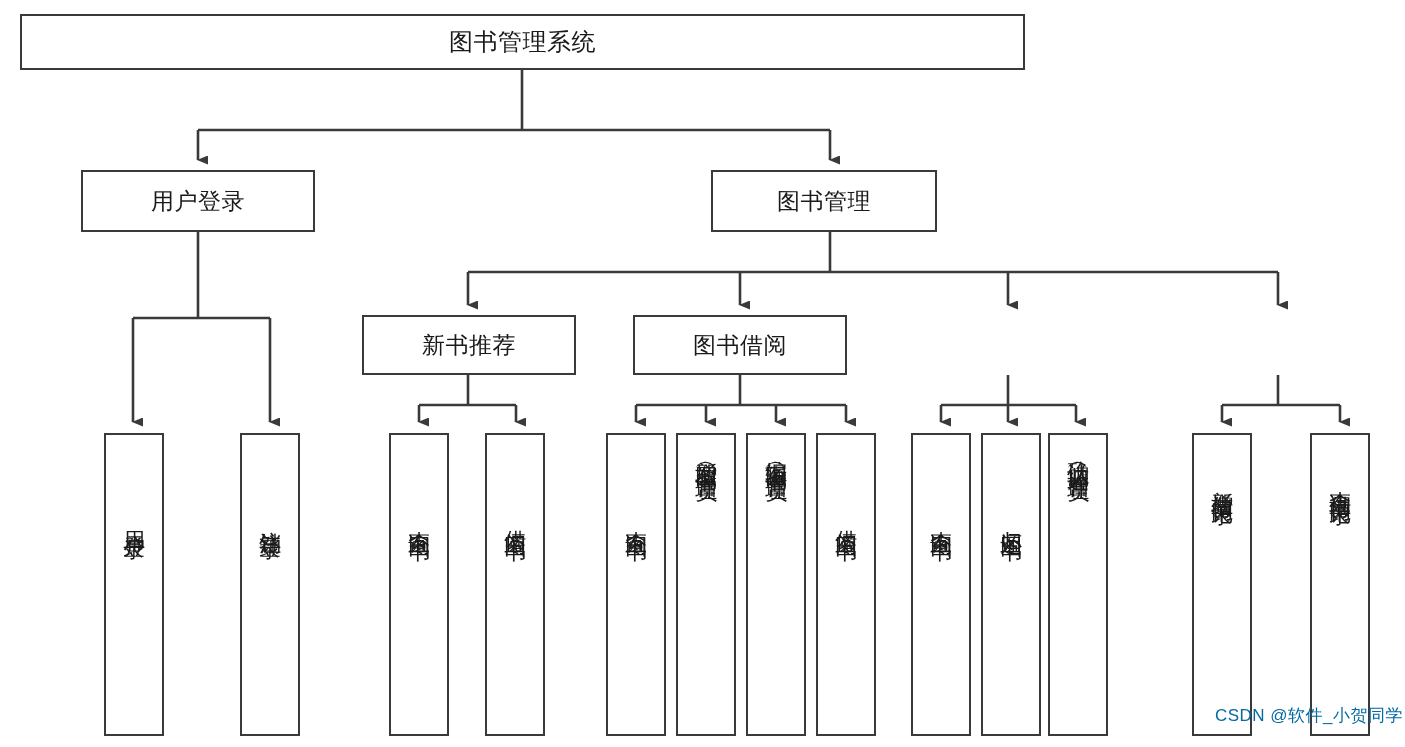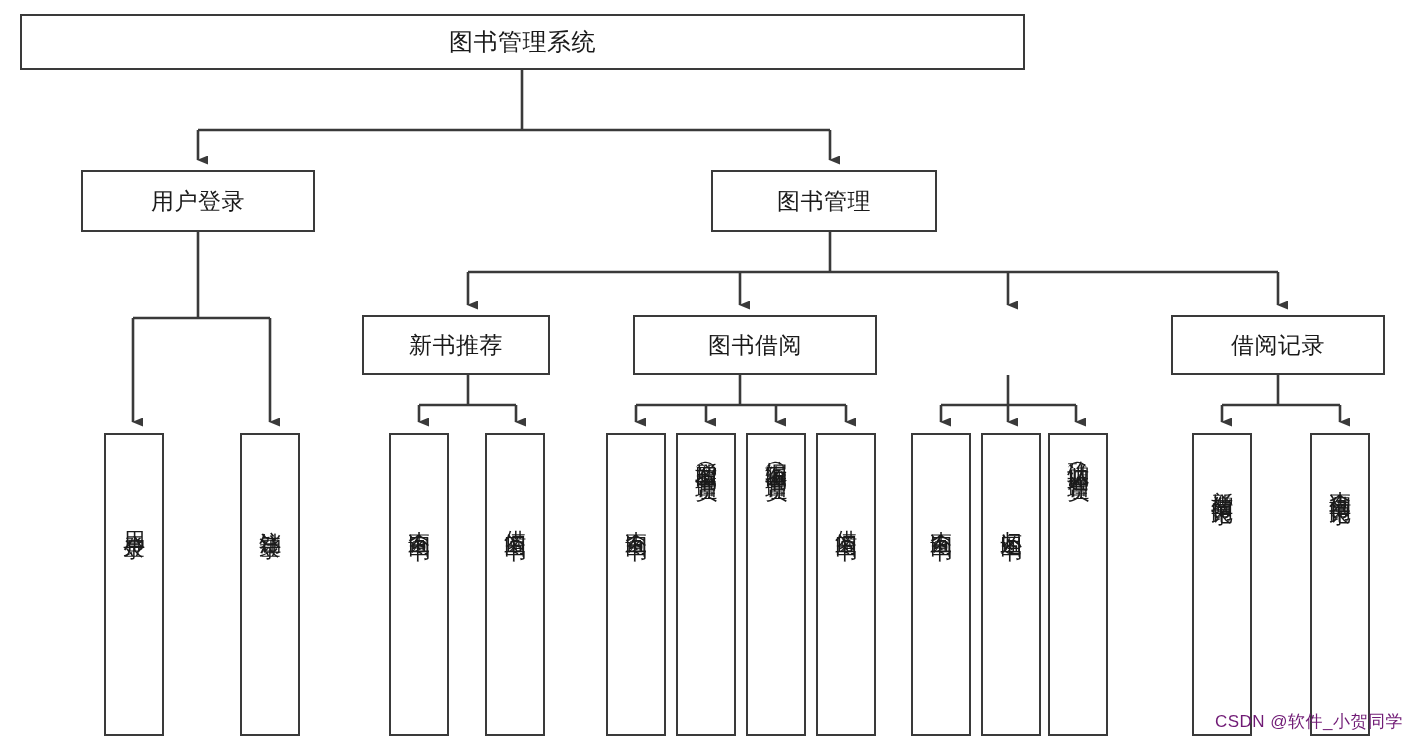--- a/index.html
+++ b/index.html
@@ -59,23 +59,23 @@
   }
   .node.vert.mid .label {
     margin-top: 70px;
   }
   .node.vert.mid2 .label {
     margin-top: 30px;
   }
   .watermark {
     position: absolute;
     right: 10px;
-    bottom: 14px;
+    bottom: 20px;
     font-size: 17px;
-    color: #701a75;
+    color: #0369a1;
     white-space: nowrap;
     letter-spacing: 0.5px;
   }
 </style>
 </head>
 <body>
 
 <div id="canvas">
 
   <svg class="lines" viewBox="0 0 1405 747">
@@ -132,28 +132,25 @@
     <span class="label">图书管理系统</span>
   </div>
 
   <div class="node" style="left:81px; top:170px; width:234px; height:62px;">
     <span class="label">用户登录</span>
   </div>
   <div class="node" style="left:711px; top:170px; width:226px; height:62px;">
     <span class="label">图书管理</span>
   </div>
 
-  <div class="node" style="left:362px; top:315px; width:188px; height:60px;">
+  <div class="node" style="left:362px; top:315px; width:214px; height:60px;">
     <span class="label">新书推荐</span>
   </div>
-  <div class="node" style="left:633px; top:315px; width:244px; height:60px;">
+  <div class="node" style="left:633px; top:315px; width:214px; height:60px;">
     <span class="label">图书借阅</span>
-  </div>
-  <div class="node" style="left:1171px; top:315px; width:214px; height:60px;">
-    <span class="label">借阅记录</span>
   </div>
 
   <div class="node vert mid" style="left:104px; top:433px; width:60px; height:303px;">
     <span class="label">用户登录</span>
   </div>
   <div class="node vert mid" style="left:240px; top:433px; width:60px; height:303px;">
     <span class="label">注销登录</span>
   </div>
 
   <div class="node vert mid" style="left:389px; top:433px; width:60px; height:303px;">

